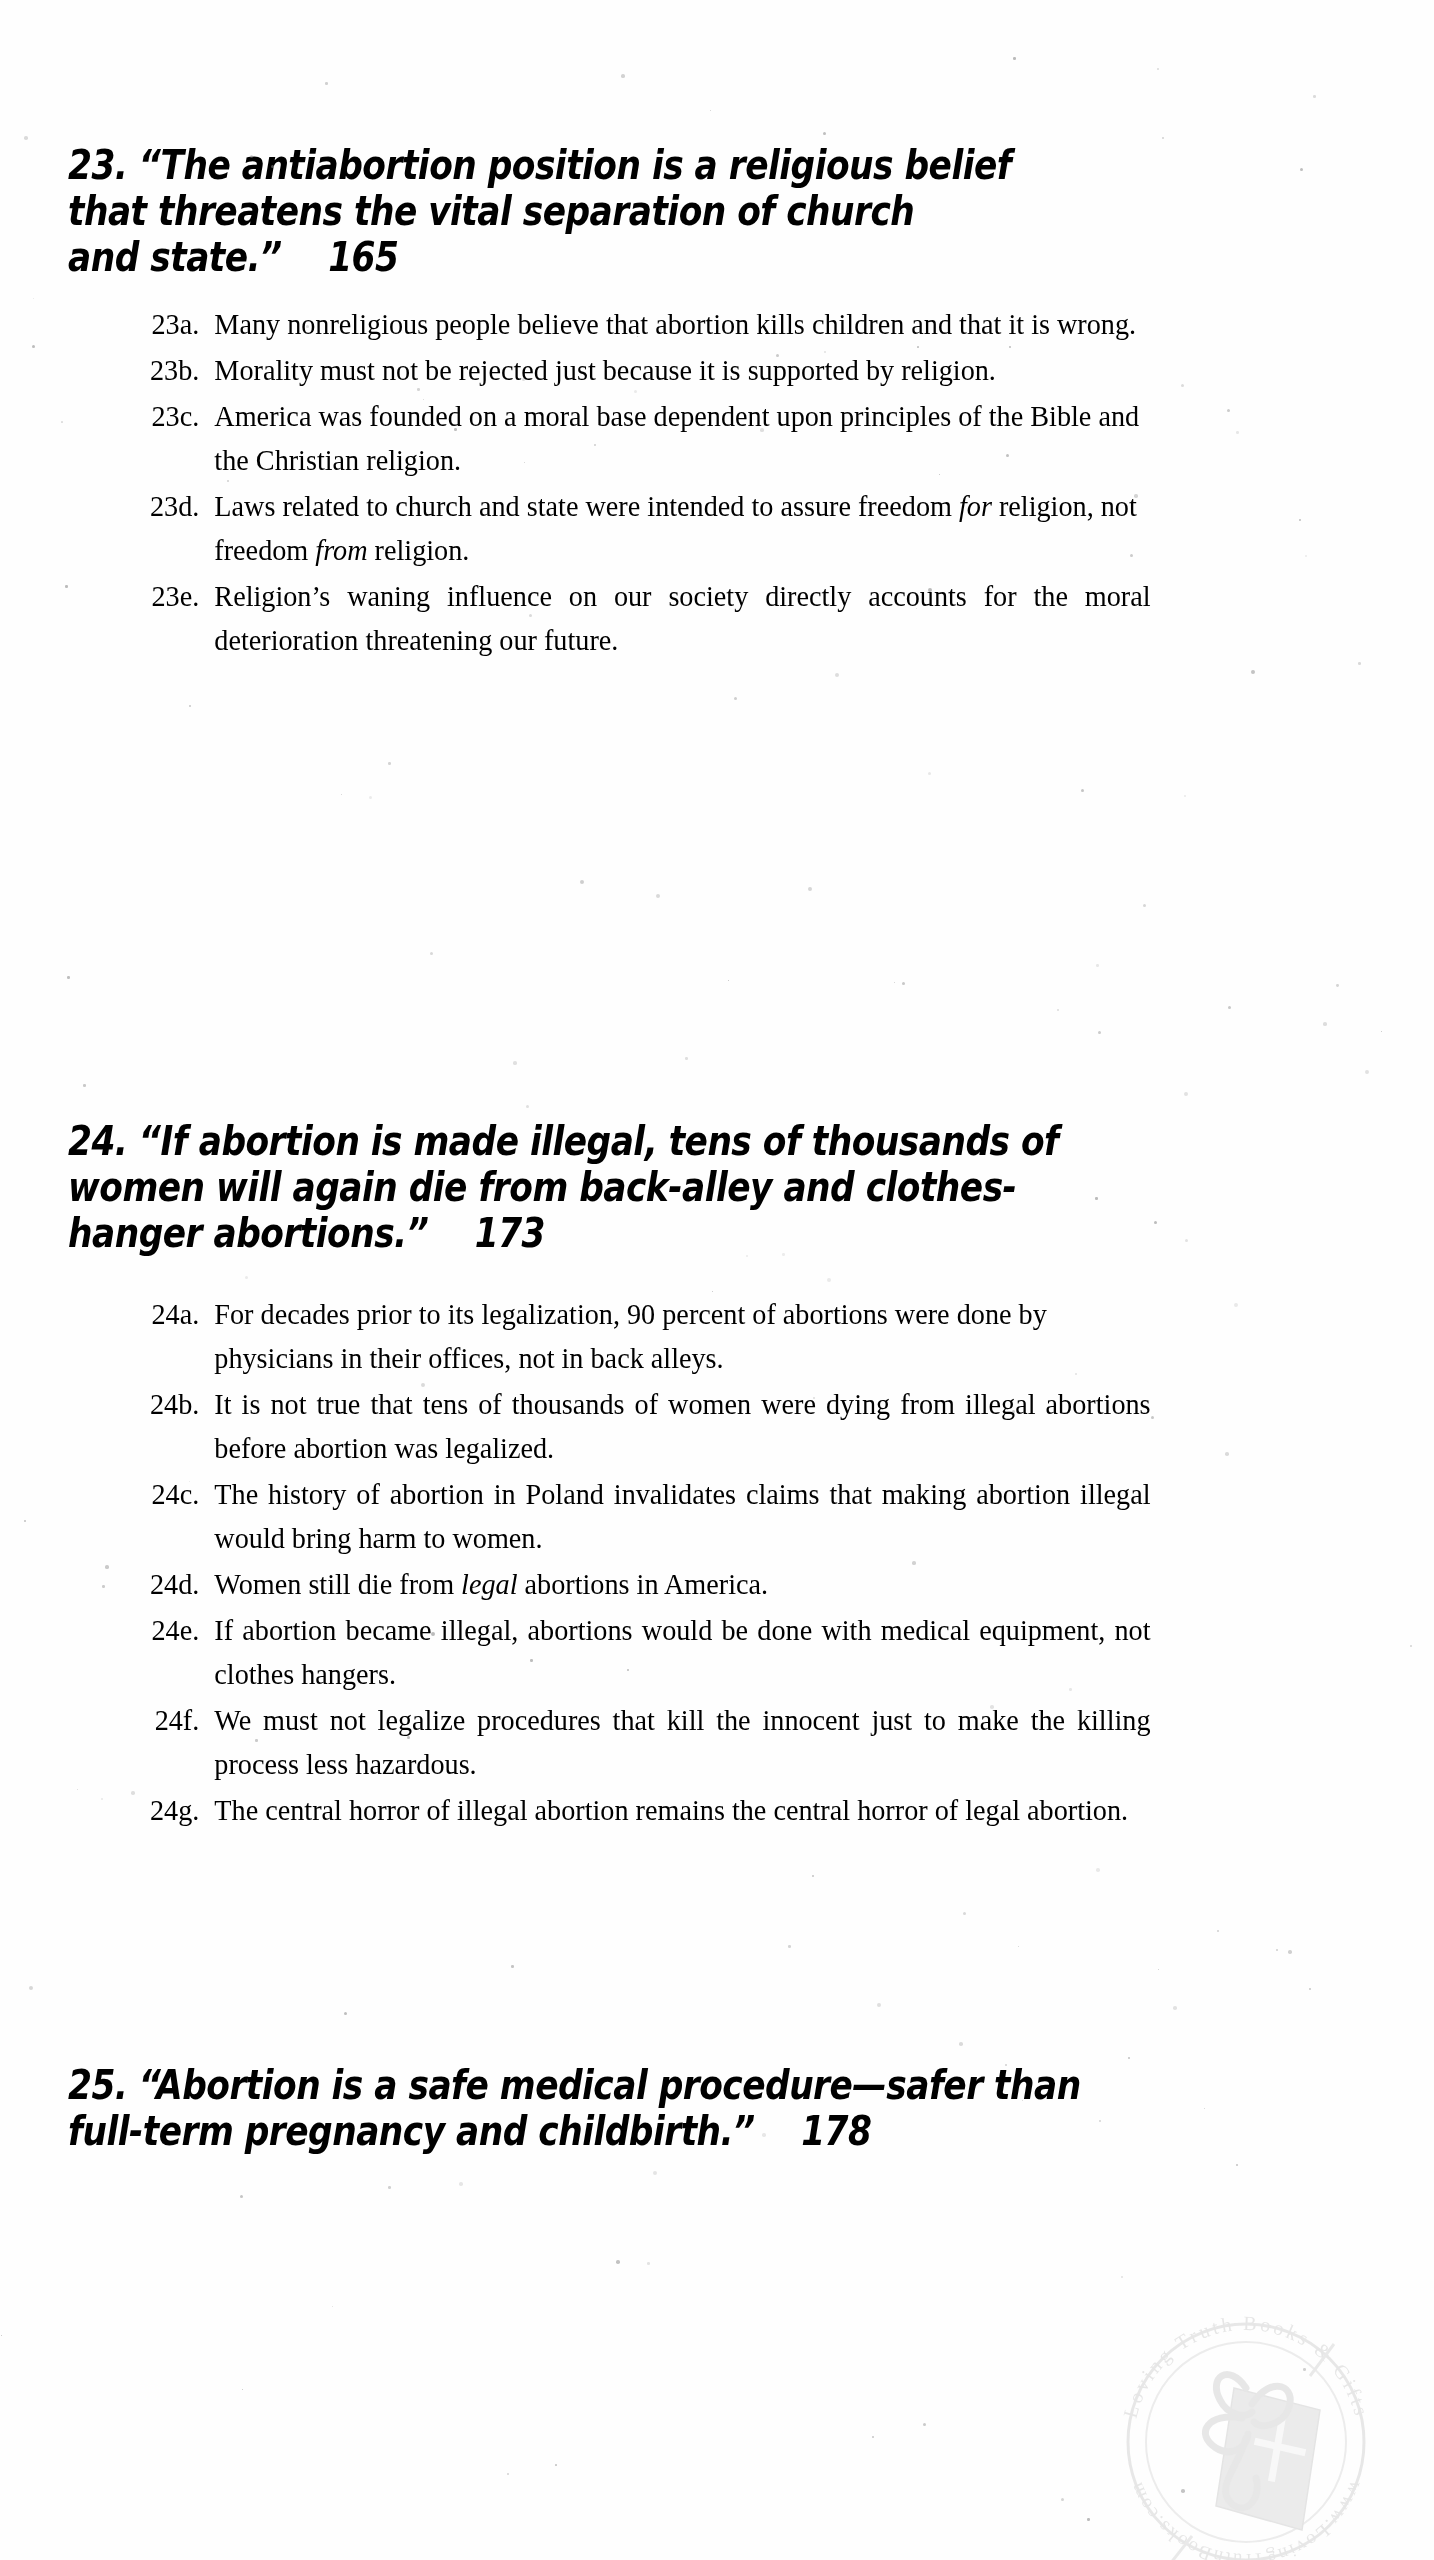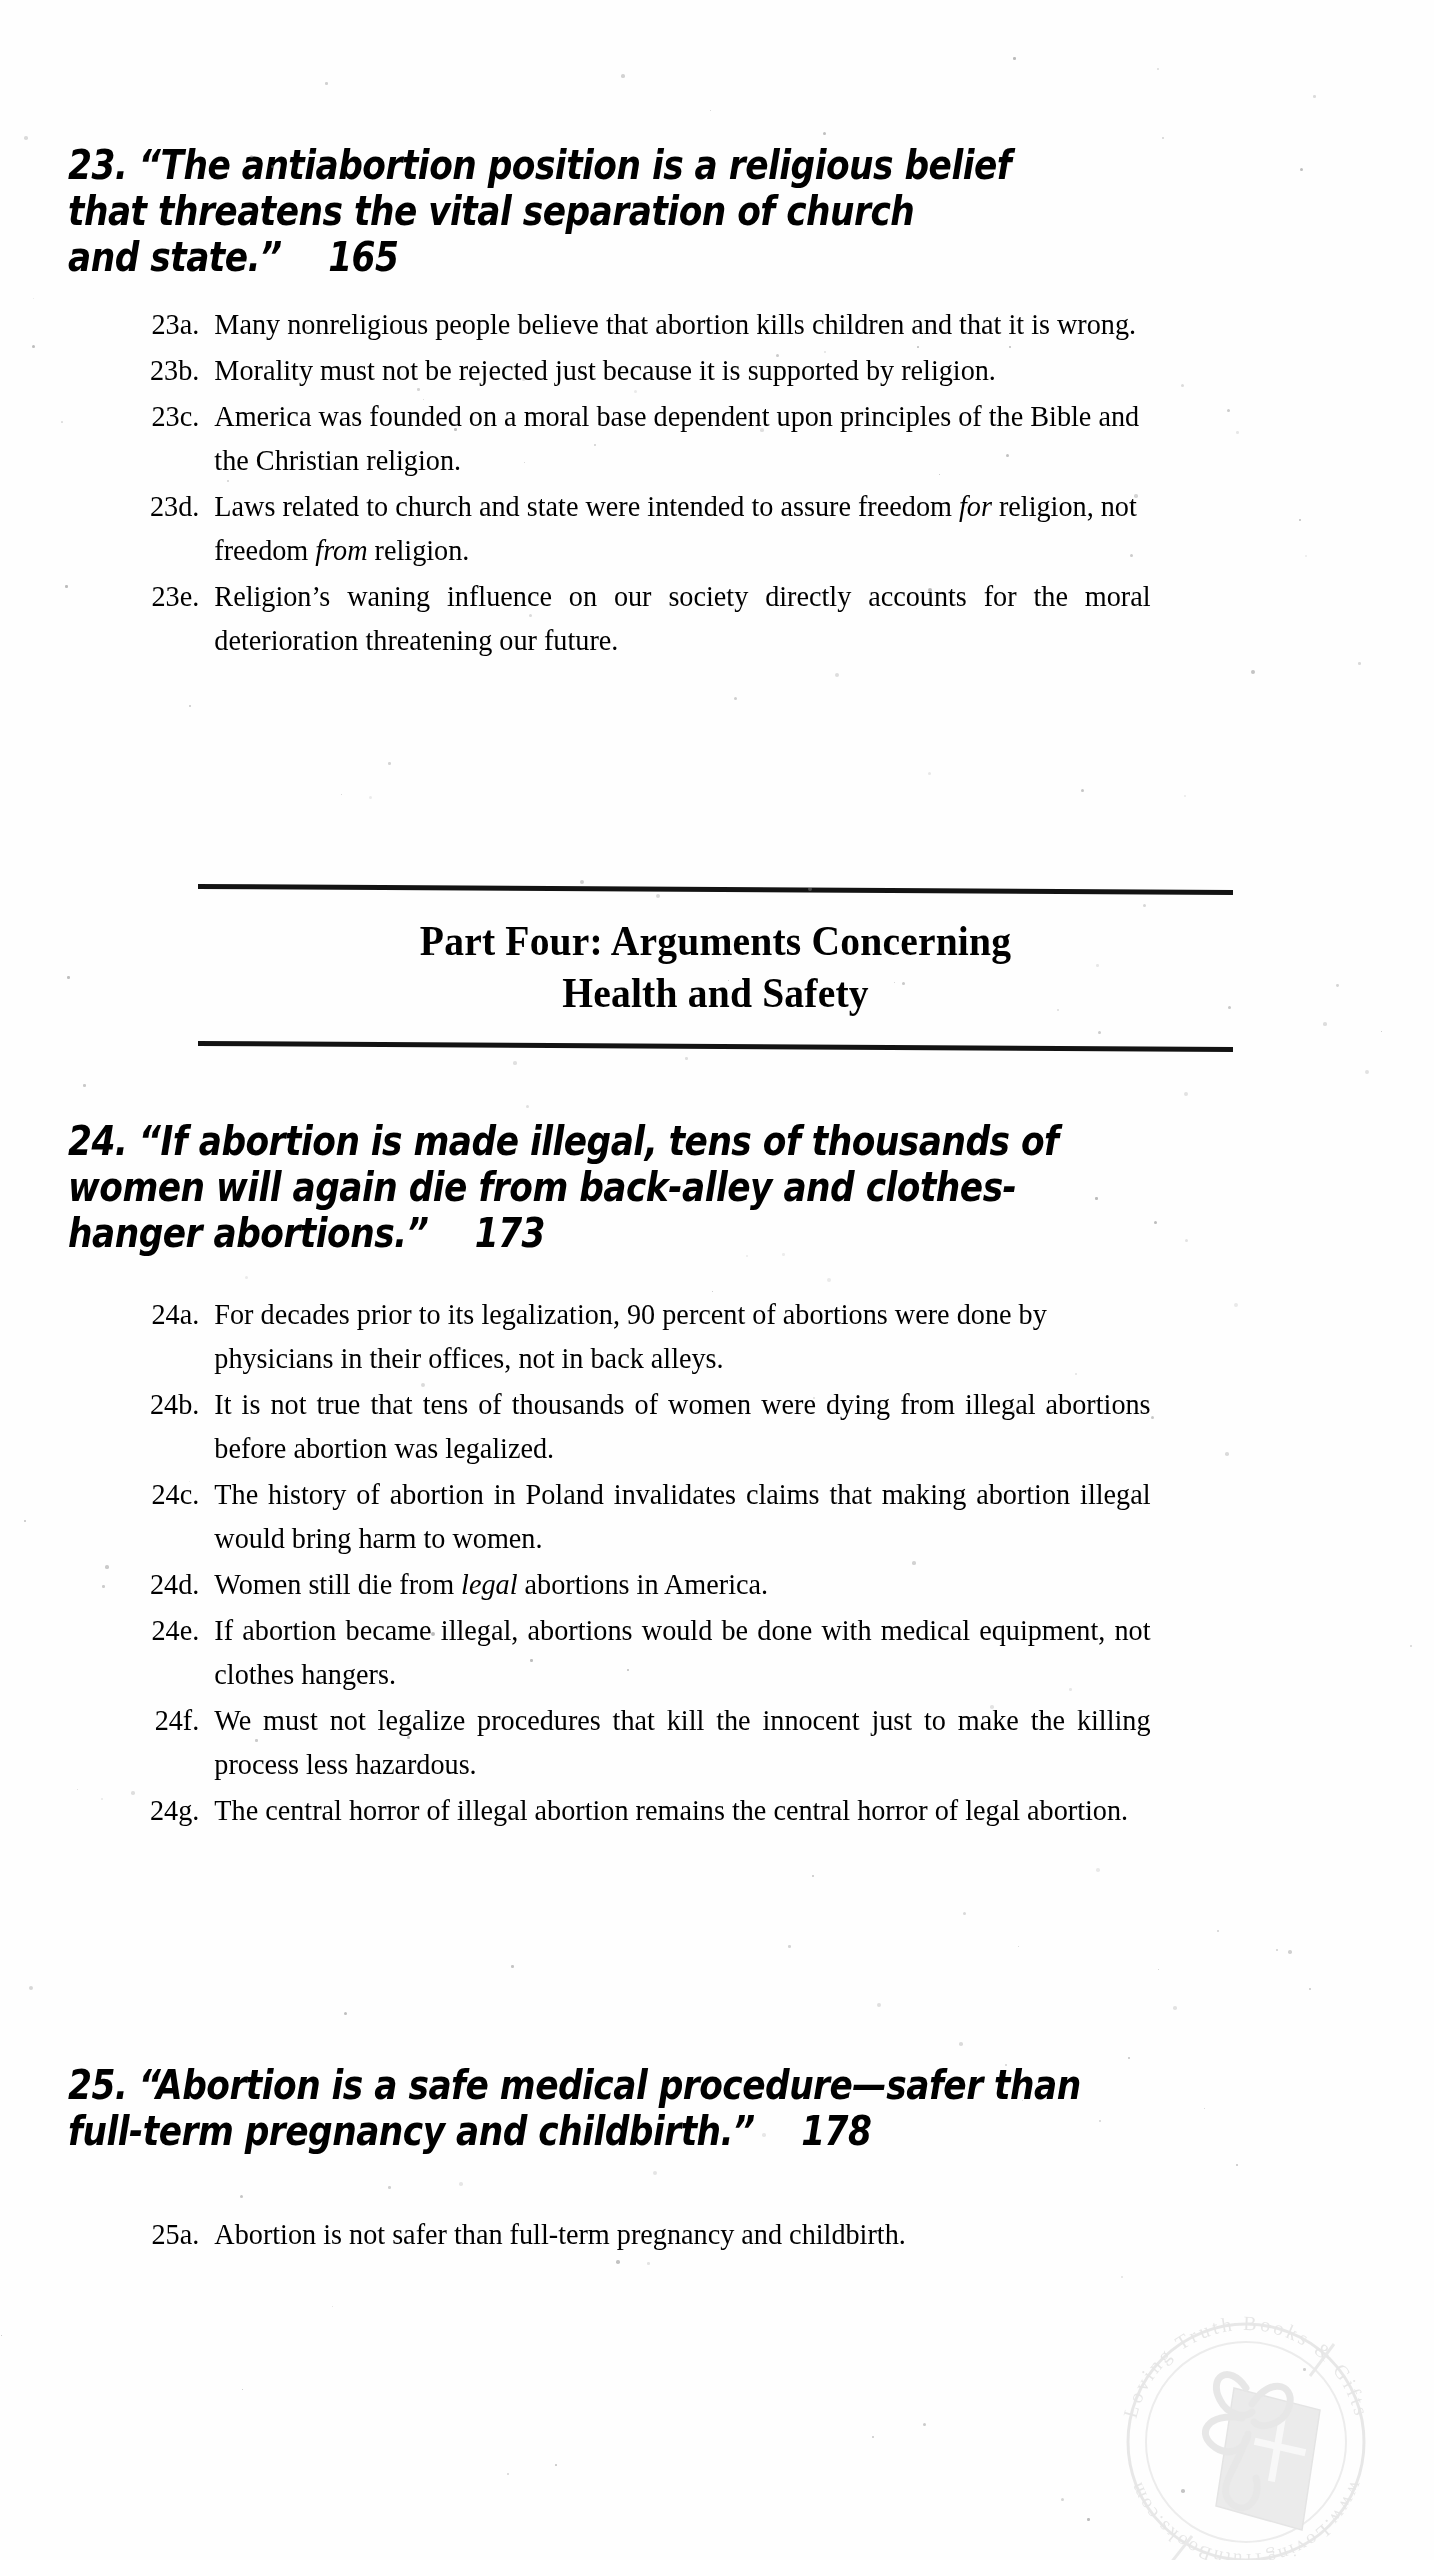--- a/index.html
+++ b/index.html
@@ -172,28 +172,20 @@
       <span class="lbl">23c.</span><span>America was founded on a moral base dependent upon principles of the Bible and the Christian religion.</span>
     </div>
     <div class="item">
       <span class="lbl">23d.</span><span><span>Laws related to church and state were intended to assure freedom </span><i>for</i><span> religion, not freedom </span><i>from</i><span> religion.</span></span>
     </div>
     <div class="item justify">
       <span class="lbl">23e.</span><span>Religion’s waning influence on our society directly accounts for the moral deterioration threatening our future.</span>
     </div>
   </div>
 
-  <div id="part-block">
-    <div class="rule"></div>
-    <div id="part-title">
-      <div>Part Four: Arguments Concerning</div>
-      <div>Health and Safety</div>
-    </div>
-    <div class="rule"></div>
-  </div>
 
   <div class="claim-heading" style="left:68px; top:1118px;"><span>24. “If abortion is made illegal, tens of thousands of
 women will again die from back-alley and clothes-
 hanger abortions.”</span><span class="pg">173</span></div>
 
   <div class="items" style="top:1292px;">
     <div class="item">
       <span class="lbl">24a.</span><span>For decades prior to its legalization, 90 percent of abortions were done by physicians in their offices, not in back alleys.</span>
     </div>
     <div class="item justify">
@@ -212,25 +204,20 @@
       <span class="lbl">24f.</span><span>We must not legalize procedures that kill the innocent just to make the killing process less hazardous.</span>
     </div>
     <div class="item justify">
       <span class="lbl">24g.</span><span>The central horror of illegal abortion remains the central horror of legal abortion.</span>
     </div>
   </div>
 
   <div class="claim-heading" style="left:68px; top:2062px;"><span>25. “Abortion is a safe medical procedure—safer than
 full-term pregnancy and childbirth.”</span><span class="pg">178</span></div>
 
-  <div class="items" style="top:2212px;">
-    <div class="item">
-      <span class="lbl">25a.</span><span>Abortion is not safer than full-term pregnancy and childbirth.</span>
-    </div>
-  </div>
 
   <div id="speckles">
       <div class="speck" style="width: 1.7px; height: 1.7px; left: 61px; top: 421px; opacity: 0.33;"></div>
       <div class="speck" style="width: 2.6px; height: 2.6px; left: 83px; top: 1084px; opacity: 0.54;"></div>
       <div class="speck" style="width: 1.7px; height: 1.7px; left: 555px; top: 2464px; opacity: 0.55;"></div>
       <div class="speck" style="width: 3.5px; height: 3.5px; left: 616px; top: 2260px; opacity: 0.6;"></div>
       <div class="speck" style="width: 3.9px; height: 3.9px; left: 928px; top: 588px; opacity: 0.67;"></div>
       <div class="speck" style="width: 3.1px; height: 3.1px; left: 407px; top: 1736px; opacity: 0.64;"></div>
       <div class="speck" style="width: 1.9px; height: 1.9px; left: 1128px; top: 2057px; opacity: 0.6;"></div>
       <div class="speck" style="width: 1.8px; height: 1.8px; left: 627px; top: 1669px; opacity: 0.63;"></div>

